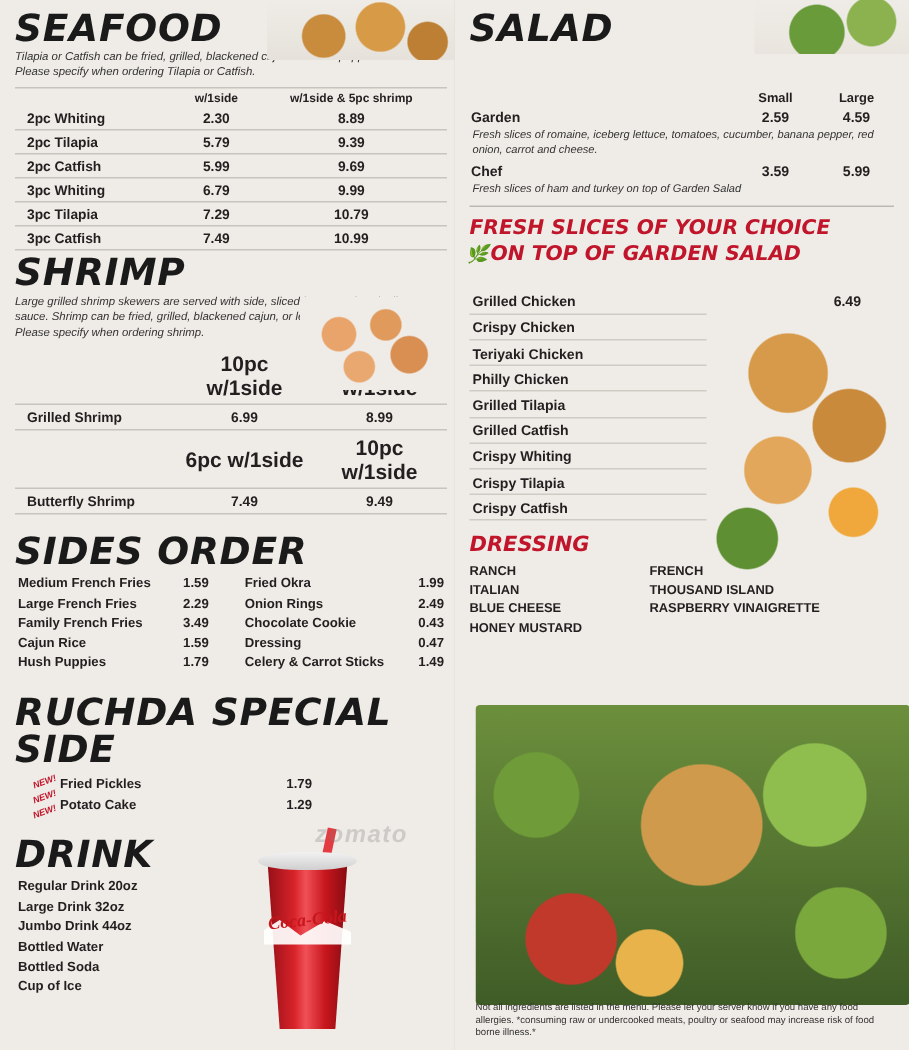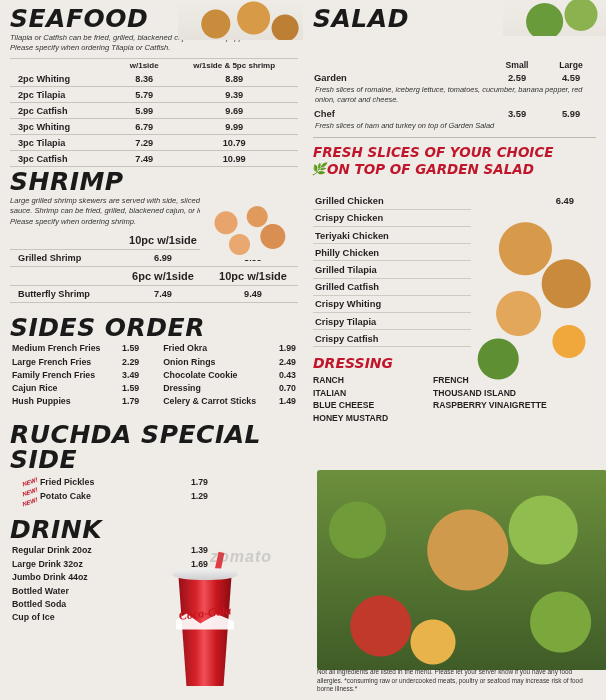--- a/index.html
+++ b/index.html
@@ -44,21 +44,21 @@
   .seafood tr:first-child td{border-top:1px solid #c8c4bd;}
   .seafood .c1{width:96px;font-weight:bold;font-size:9.2px;padding-left:8px;}
   .seafood .c2,.seafood .c3{text-align:center;font-weight:bold;font-size:9.2px;}
   .seafood .hdr td{border:none;font-size:8px;font-weight:bold;text-align:center;padding-bottom:1px;}
 
   
   .shrimp{width:288px;margin-top:2px;}
   .shrimp td{padding:3px 4px;}
   .shrimp .c1{width:96px;font-weight:bold;font-size:9.2px;padding-left:8px;}
   .shrimp .c2,.shrimp .c3{text-align:center;font-weight:bold;font-size:9.2px;}
-  .shrimp .hdr td{font-size:11px;font-weight:bold;text-align:center;border-bottom:1px solid #c8c4bd;}
+  .shrimp .hdr td{font-size:14px;font-weight:bold;text-align:center;border-bottom:1px solid #c8c4bd;}
   .shrimp .datarow td{border-bottom:1px solid #c8c4bd;}
 
   
   .sides{width:288px;font-size:8.8px;margin-top:2px;}
   .sides td{padding:1.6px 2px;}
   .sides .nm{font-weight:bold;}
   .sides .pr{text-align:right;font-weight:bold;padding-right:10px;}
   .sides .nm2{font-weight:bold;padding-left:14px;}
   .sides .pr2{text-align:right;font-weight:bold;}
 
@@ -172,21 +172,21 @@
 
     <table class="seafood">
       <tbody>
           <tr class="hdr">
         <td></td>
         <td>w/1side</td>
         <td>w/1side &amp; 5pc shrimp</td>
       </tr>
       <tr>
         <td class="c1">2pc Whiting</td>
-        <td class="c2">8.36</td>
+        <td class="c2">2.30</td>
         <td class="c3">8.89</td>
       </tr>
       <tr>
         <td class="c1">2pc Tilapia</td>
         <td class="c2">5.79</td>
         <td class="c3">9.39</td>
       </tr>
       <tr>
         <td class="c1">2pc Catfish</td>
         <td class="c2">5.99</td>
@@ -258,21 +258,21 @@
       <tr>
         <td class="nm">Family French Fries</td>
         <td class="pr">3.49</td>
         <td class="nm2">Chocolate Cookie</td>
         <td class="pr2">0.43</td>
       </tr>
       <tr>
         <td class="nm">Cajun Rice</td>
         <td class="pr">1.59</td>
         <td class="nm2">Dressing</td>
-        <td class="pr2">0.70</td>
+        <td class="pr2">0.47</td>
       </tr>
       <tr>
         <td class="nm">Hush Puppies</td>
         <td class="pr">1.79</td>
         <td class="nm2">Celery &amp; Carrot Sticks</td>
         <td class="pr2">1.49</td>
       </tr>
     </tbody>
       </table>
 

